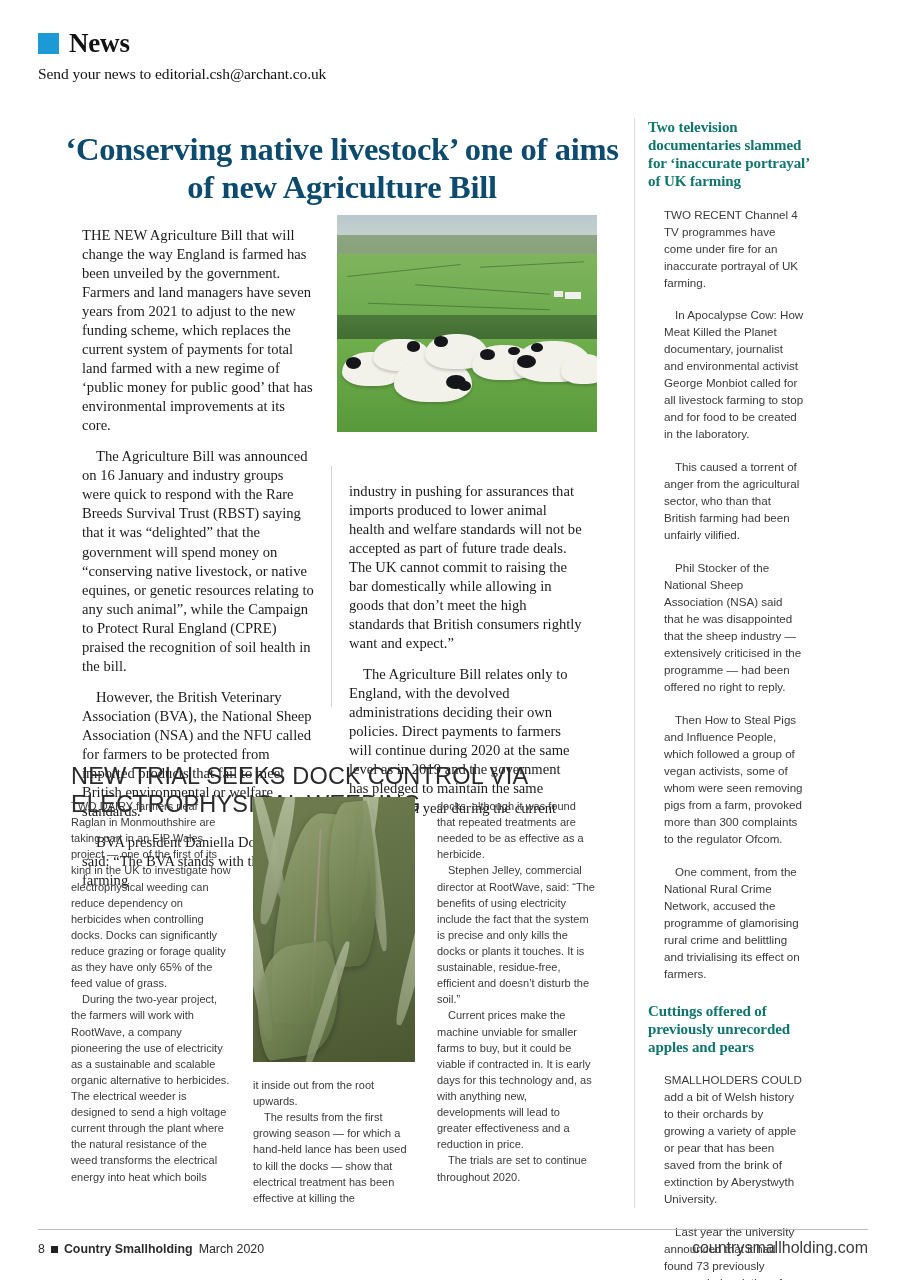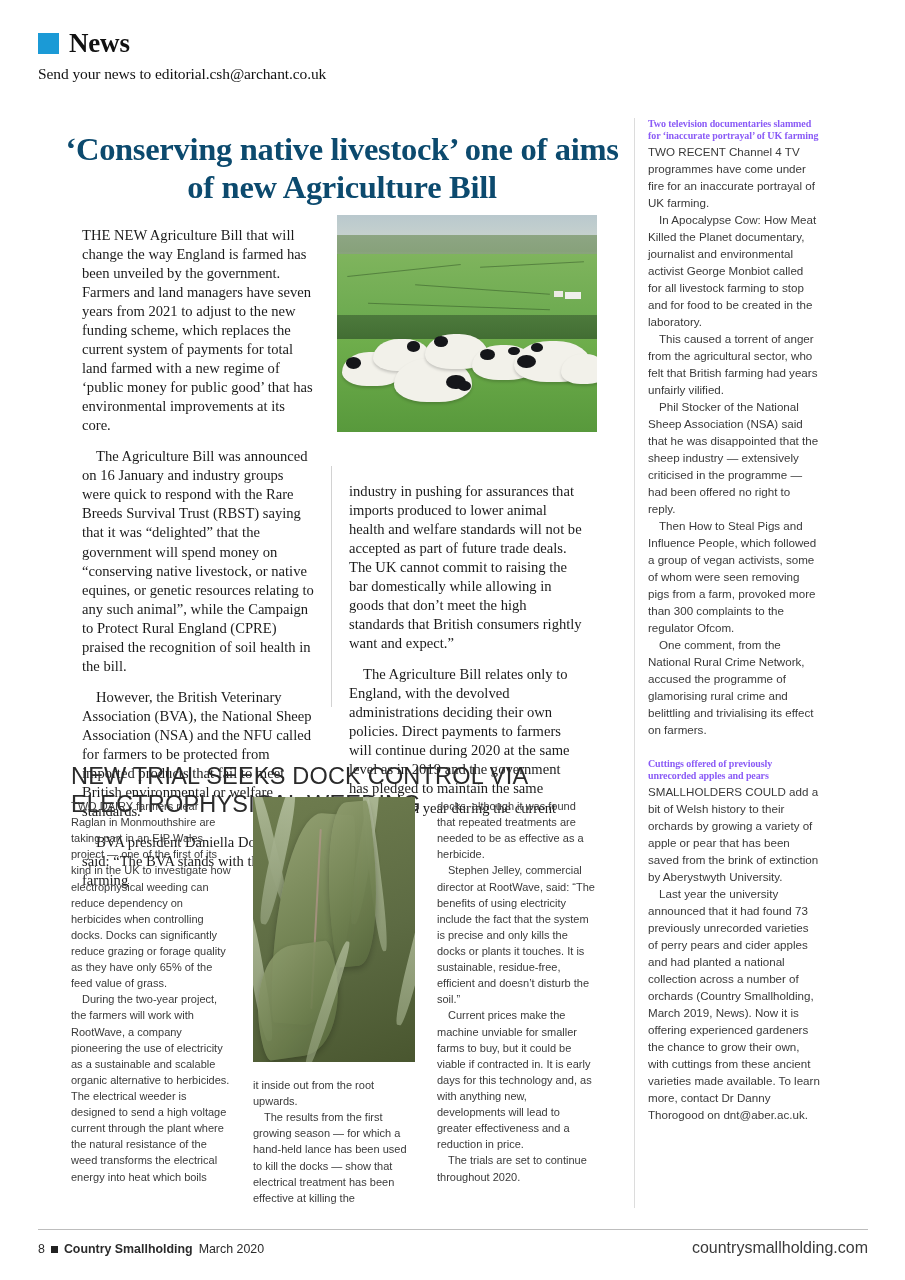--- a/index.html
+++ b/index.html
@@ -65,28 +65,28 @@
   .a2-col3{position:absolute;left:437px;top:798px;width:160px;}
 
   .photo-dock{
     position:absolute;left:253px;top:797px;width:162px;height:265px;overflow:hidden;
   }
 
   
   .sidebar{position:absolute;left:648px;top:118px;width:172px;}
   .side-head{
     font-family:"Liberation Serif", serif;font-weight:700;
-    font-size:10px;line-height:1.21;color:#8b5cf6;letter-spacing:-0.1px;
+    font-size:15px;line-height:1.21;color:#0f766e;letter-spacing:-0.1px;
     margin:0 0 2px 0;
   }
   .side-body{
     font-family:"Liberation Sans", sans-serif;font-size:11.6px;line-height:1.465;
     color:#3a3a3a;
   }
-  .side-body p{margin:0;}
+  .side-body p{margin:16px;}
   .side-body p + p{text-indent:11px;}
   .side-block + .side-block{margin-top:19px;}
 
   
   .vrule-side{position:absolute;left:634px;top:118px;width:1px;height:1090px;background:#dcdcdc;}
   .credit-wrap{position:absolute;left:838px;top:1212px;}
 
   
   .footrule{position:absolute;left:38px;top:1229px;width:830px;height:1px;background:#bdbdbd;}
   .footer{
@@ -235,21 +235,21 @@
 
   <div class="vrule-side"></div>
 
   <div class="sidebar">
 
     <div class="side-block">
       <h3 class="side-head">Two television documentaries slammed for ‘inaccurate portrayal’ of UK farming</h3>
       <div class="side-body">
         <p>TWO RECENT Channel 4 TV programmes have come under fire for an inaccurate portrayal of UK farming.</p>
         <p>In Apocalypse Cow: How Meat Killed the Planet documentary, journalist and environmental activist George Monbiot called for all livestock farming to stop and for food to be created in the laboratory.</p>
-        <p>This caused a torrent of anger from the agricultural sector, who felt that British farming had years unfairly vilified.</p>
+        <p>This caused a torrent of anger from the agricultural sector, who than that British farming had been unfairly vilified.</p>
         <p>Phil Stocker of the National Sheep Association (NSA) said that he was disappointed that the sheep industry — extensively criticised in the programme — had been offered no right to reply.</p>
         <p>Then How to Steal Pigs and Influence People, which followed a group of vegan activists, some of whom were seen removing pigs from a farm, provoked more than 300 complaints to the regulator Ofcom.</p>
         <p>One comment, from the National Rural Crime Network, accused the programme of glamorising rural crime and belittling and trivialising its effect on farmers.</p>
       </div>
     </div>
 
     <div class="side-block">
       <h3 class="side-head">Cuttings offered of previously unrecorded apples and pears</h3>
       <div class="side-body">
         <p>SMALLHOLDERS COULD add a bit of Welsh history to their orchards by growing a variety of apple or pear that has been saved from the brink of extinction by Aberystwyth University.</p>

